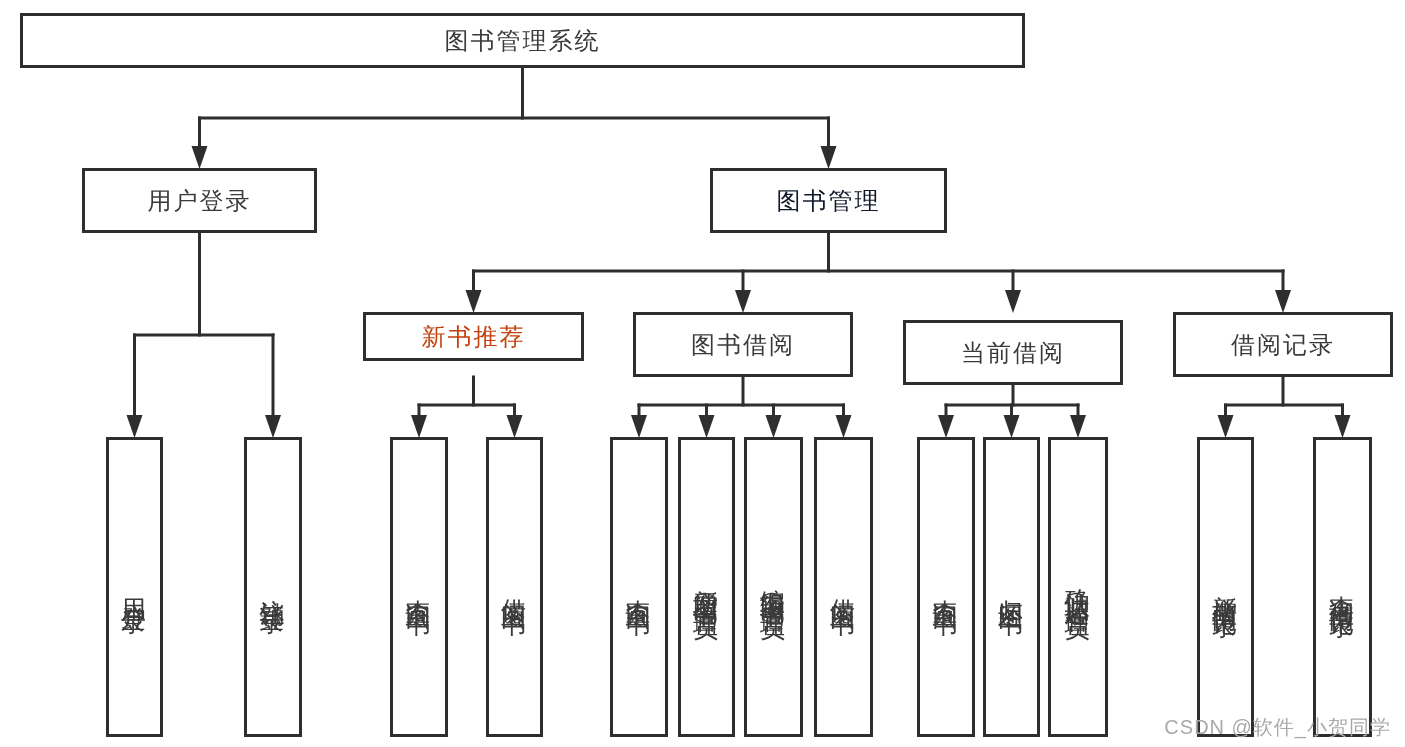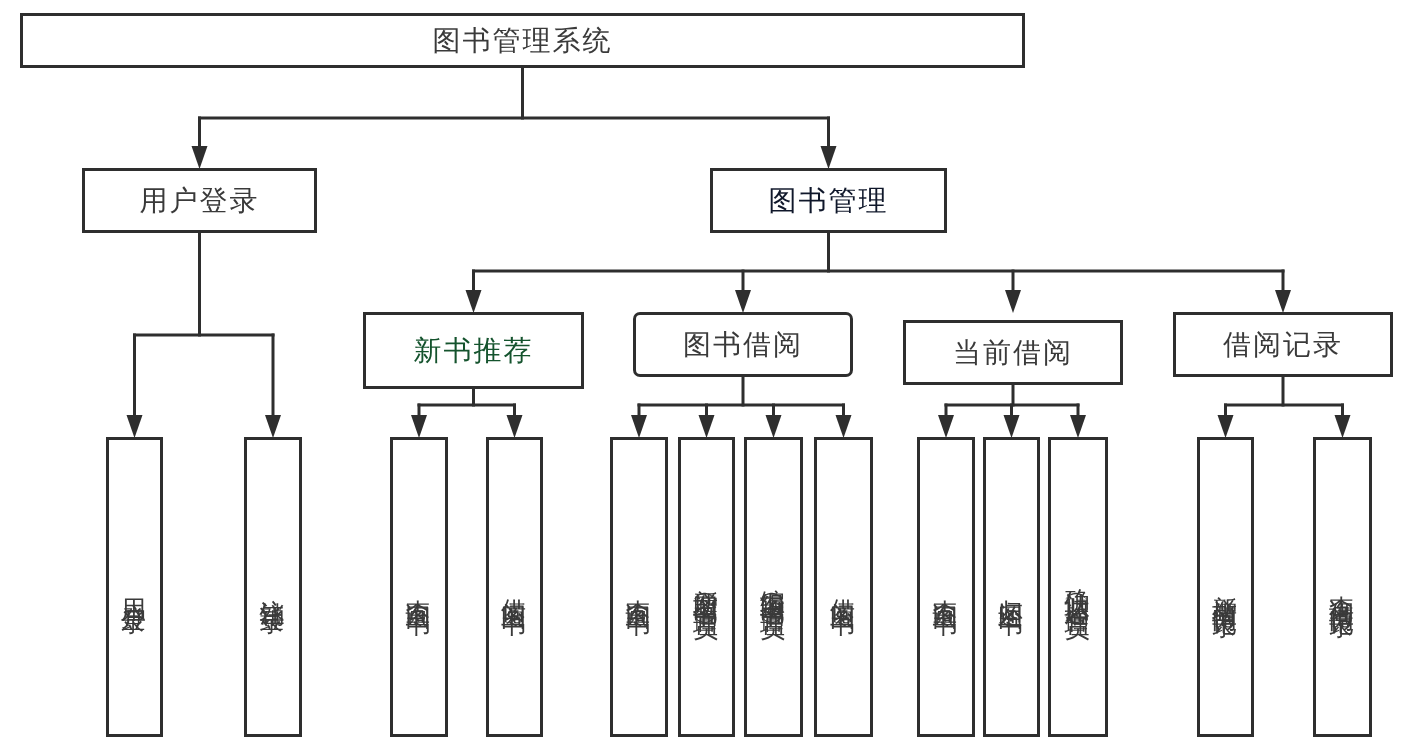--- a/index.html
+++ b/index.html
@@ -31,21 +31,21 @@
   }
   .node {
     position: absolute;
     box-sizing: border-box;
     border: 3px solid #2e2e2e;
     background: #ffffff;
     display: flex;
     align-items: center;
     justify-content: center;
     color: #3a3a3a;
-    font-size: 28px;
+    font-size: 24px;
     letter-spacing: 2px;
     white-space: nowrap;
   }
   .node.vertical {
     font-size: 25px;
     letter-spacing: 4px;
   }
   .node.vertical span {
     writing-mode: vertical-rl;
     white-space: nowrap;
@@ -121,24 +121,24 @@
   <div id="nodes">
       <div class="node" style="left: 20px; top: 13px; width: 1005px; height: 55px; border-color: rgb(46, 46, 46); color: rgb(58, 58, 58);">
         <span>图书管理系统</span>
       </div>
       <div class="node" style="left: 82px; top: 168px; width: 235px; height: 65px; border-color: rgb(46, 46, 46); color: rgb(58, 58, 58);">
         <span>用户登录</span>
       </div>
       <div class="node" style="left: 710px; top: 168px; width: 237px; height: 65px; border-color: rgb(46, 46, 46); color: #0f172a;">
         <span>图书管理</span>
       </div>
-      <div class="node" style="left: 363px; top: 312px; width: 221px; height: 77px; border-color: rgb(46, 46, 46); color: #14532d;">
+      <div class="node" style="left: 363px; top: 312px; width: 221px; height: 49px; border-color: rgb(46, 46, 46); color: #c2410c;">
         <span>新书推荐</span>
       </div>
-      <div class="node" style="left: 633px; top: 312px; width: 220px; height: 65px; border-color: rgb(46, 46, 46); color: rgb(58, 58, 58); border-radius: 7px;">
+      <div class="node" style="left: 633px; top: 312px; width: 220px; height: 65px; border-color: rgb(46, 46, 46); color: rgb(58, 58, 58);">
         <span>图书借阅</span>
       </div>
       <div class="node" style="left: 903px; top: 312px; width: 220px; height: 65px; border-color: rgb(46, 46, 46); color: rgb(58, 58, 58); margin-top: 8px;">
         <span>当前借阅</span>
       </div>
       <div class="node" style="left: 1173px; top: 312px; width: 220px; height: 65px; border-color: rgb(46, 46, 46); color: rgb(58, 58, 58); justify-content: center;">
         <span>借阅记录</span>
       </div>
       <div class="node vertical" style="left: 106px; top: 437px; width: 57px; height: 300px; border-color: rgb(46, 46, 46); color: rgb(58, 58, 58);">
         <span>用户登录</span>
@@ -173,13 +173,14 @@
       <div class="node vertical" style="left: 1048px; top: 437px; width: 60px; height: 300px; border-color: rgb(46, 46, 46); color: rgb(58, 58, 58);">
         <span>确认归还（管理员）</span>
       </div>
       <div class="node vertical" style="left: 1197px; top: 437px; width: 57px; height: 300px; border-color: rgb(46, 46, 46); color: rgb(58, 58, 58);">
         <span>新增借阅记录</span>
       </div>
       <div class="node vertical" style="left: 1313px; top: 437px; width: 59px; height: 300px; border-color: rgb(46, 46, 46); color: rgb(58, 58, 58);">
         <span>查询借阅记录</span>
       </div>
     </div>
+  <div class="watermark">CSDN @软件_小贺同学</div>
 </div>
 
 </body></html>

